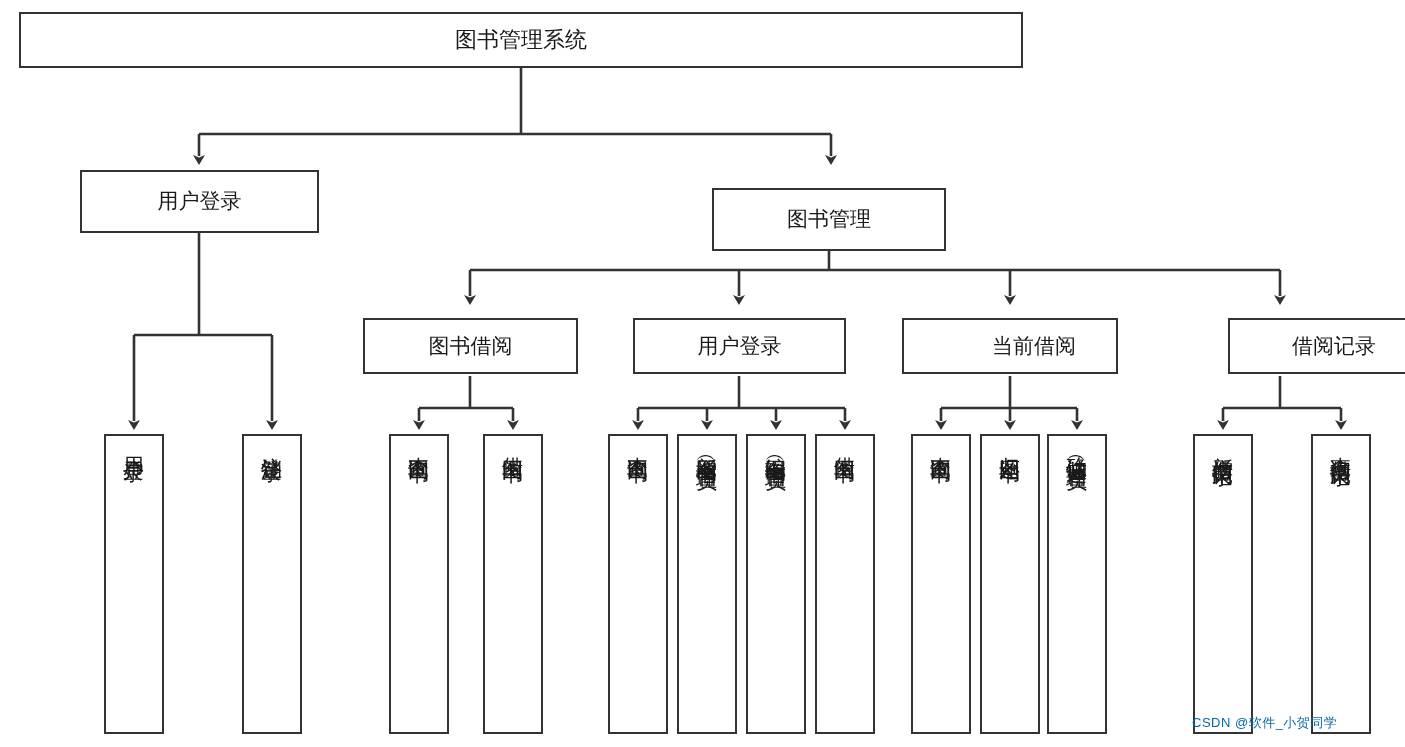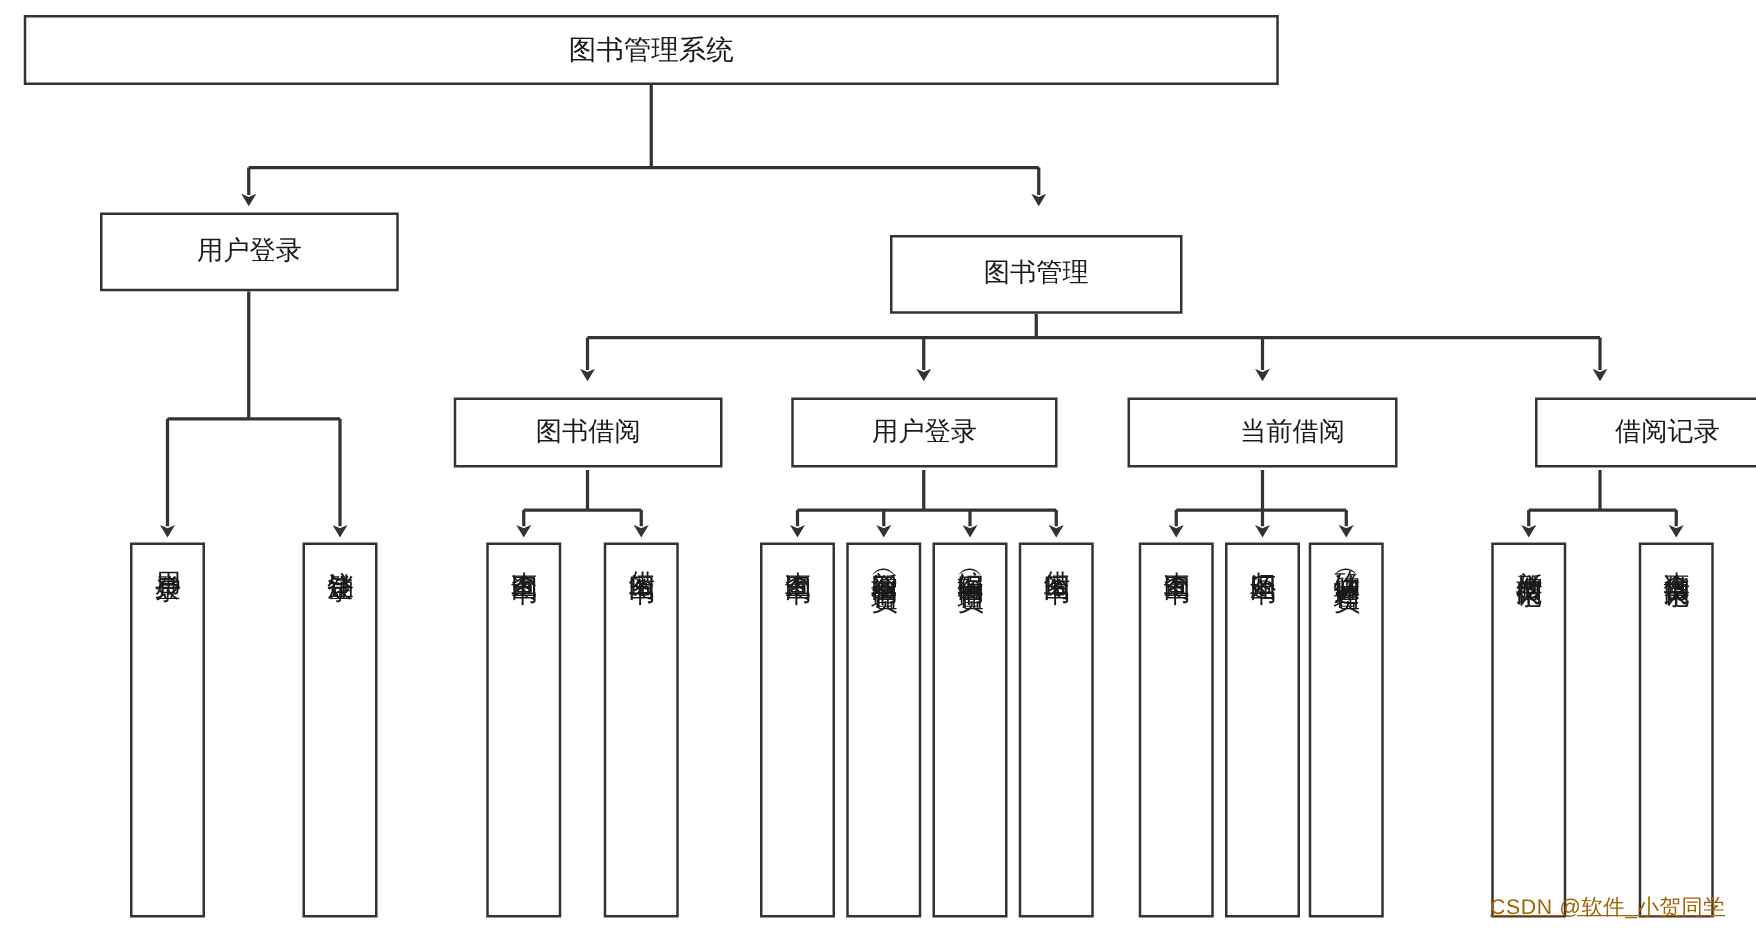--- a/index.html
+++ b/index.html
@@ -54,25 +54,24 @@
   }
   .node.vert .label {
     writing-mode: vertical-rl;
     text-orientation: upright;
     font-size: 21px;
     letter-spacing: 2px;
     line-height: 1;
   }
   .watermark {
     position: absolute;
-    font-size: 17px;
-    color: #a16207;
+    font-size: 13px;
+    color: #0369a1;
     white-space: pre;
     letter-spacing: 0.5px;
-    text-decoration: underline;
   }
 </style>
 </head>
 <body>
 
 <div id="canvas">
 
   <svg id="wires" viewBox="0 0 1405 747" xmlns="http://www.w3.org/2000/svg">
     <defs>
       <marker id="arrow" markerWidth="10" markerHeight="12" refX="1" refY="6" orient="auto" markerUnits="userSpaceOnUse">

